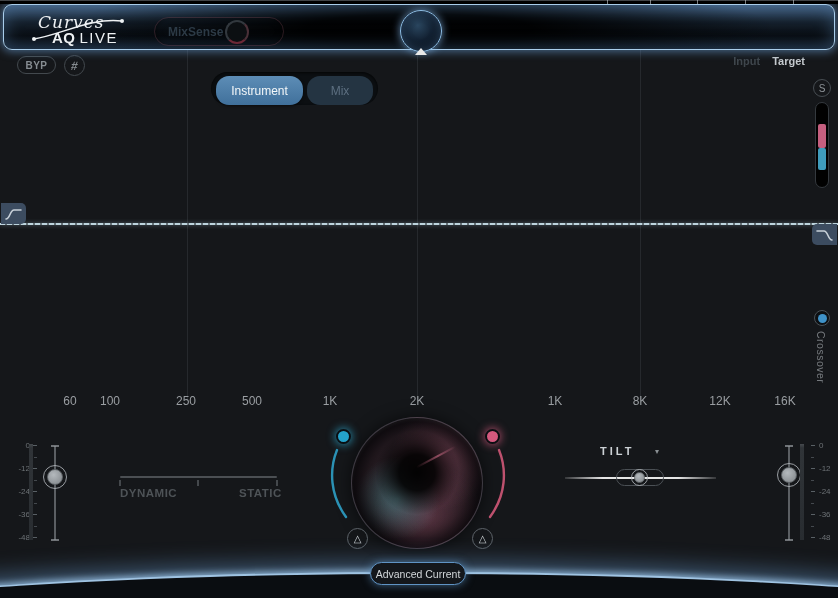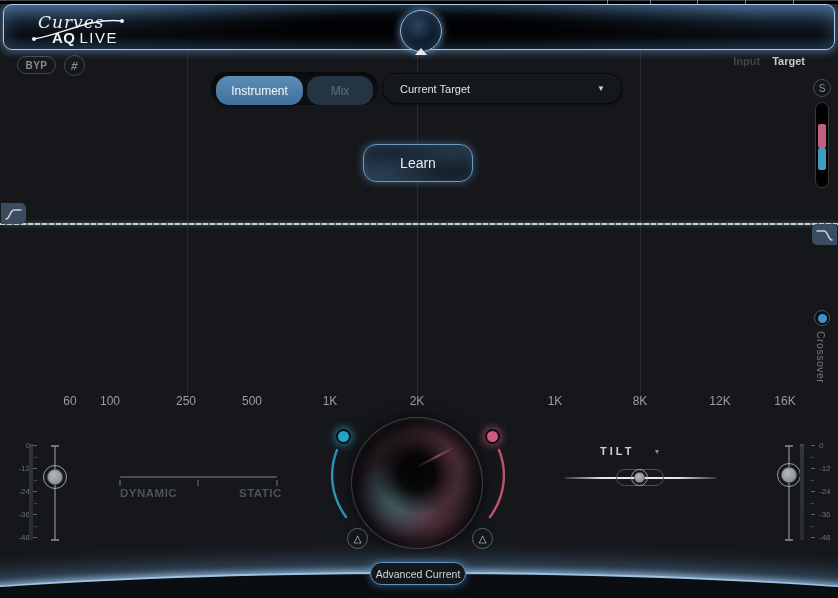--- a/index.html
+++ b/index.html
@@ -171,20 +171,24 @@
       <span class="logo-script">Curves</span>
       <svg class="logo-swoosh" width="110" height="42" viewBox="0 0 110 42">
         <path d="M4,30 C30,26 62,8 92,12" stroke="#eef1f3" stroke-width="1.5" fill="none"></path>
         <circle cx="4" cy="30" r="2" fill="#eef1f3"></circle>
           <circle cx="92" cy="12" r="2" fill="#eef1f3"></circle>
       </svg>
       <div class="logo-line2">
         <b>AQ</b><span class="light">LIVE</span>
       </div>
     </div>
+    <div class="mixsense">
+      <span class="mixsense-label">MixSense</span>
+      <div class="mixsense-knob"></div>
+    </div>
     <div class="header-orb"></div>
     <div class="orb-pointer"></div>
   </div>
 
   <div class="main">
     <div class="vline" style="left:187px"></div>
     <div class="vline" style="left:417px"></div>
     <div class="vline" style="left:640px"></div>
     <div class="zero-line"></div>
 
@@ -210,26 +214,21 @@
     <div class="solo-btn">S</div>
     <div class="meter-pill">
       <div class="meter-seg pink" style="background: rgb(197, 95, 127);"></div>
       <div class="meter-seg blue" style="background: rgb(63, 156, 188);"></div>
     </div>
 
     <div class="seg-control">
       <div class="seg-pill instrument">Instrument</div>
       <div class="seg-pill mix">Mix</div>
     </div>
-    <div class="dropdown">
-      <span class="dropdown-value">Current Target</span>
-      <span class="dropdown-caret">▼</span>
-    </div>
-
-    <div class="learn-btn">Learn</div>
+
 
     <div class="crossover-dot">
         <div class="inner"></div>
       </div>
     <div class="crossover-label">Crossover</div>
 
     <span class="freq-label" style="left:70px">60</span>
     <span class="freq-label" style="left:110px">100</span>
     <span class="freq-label" style="left:186px">250</span>
     <span class="freq-label" style="left:252px">500</span>

